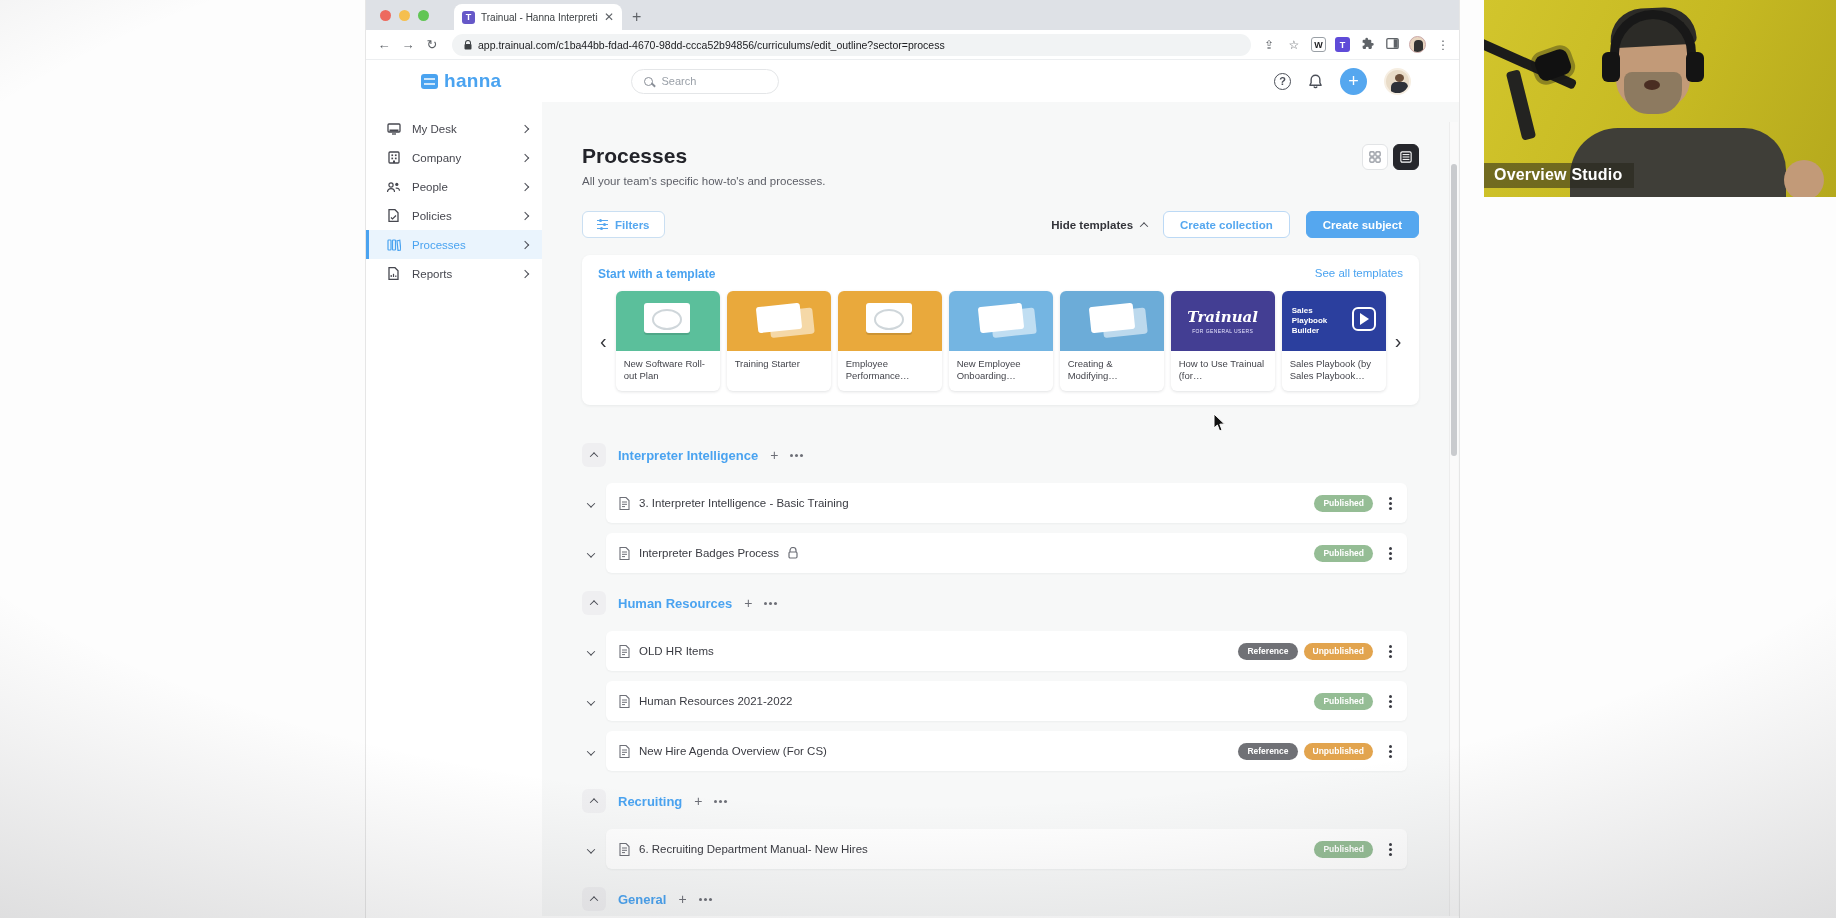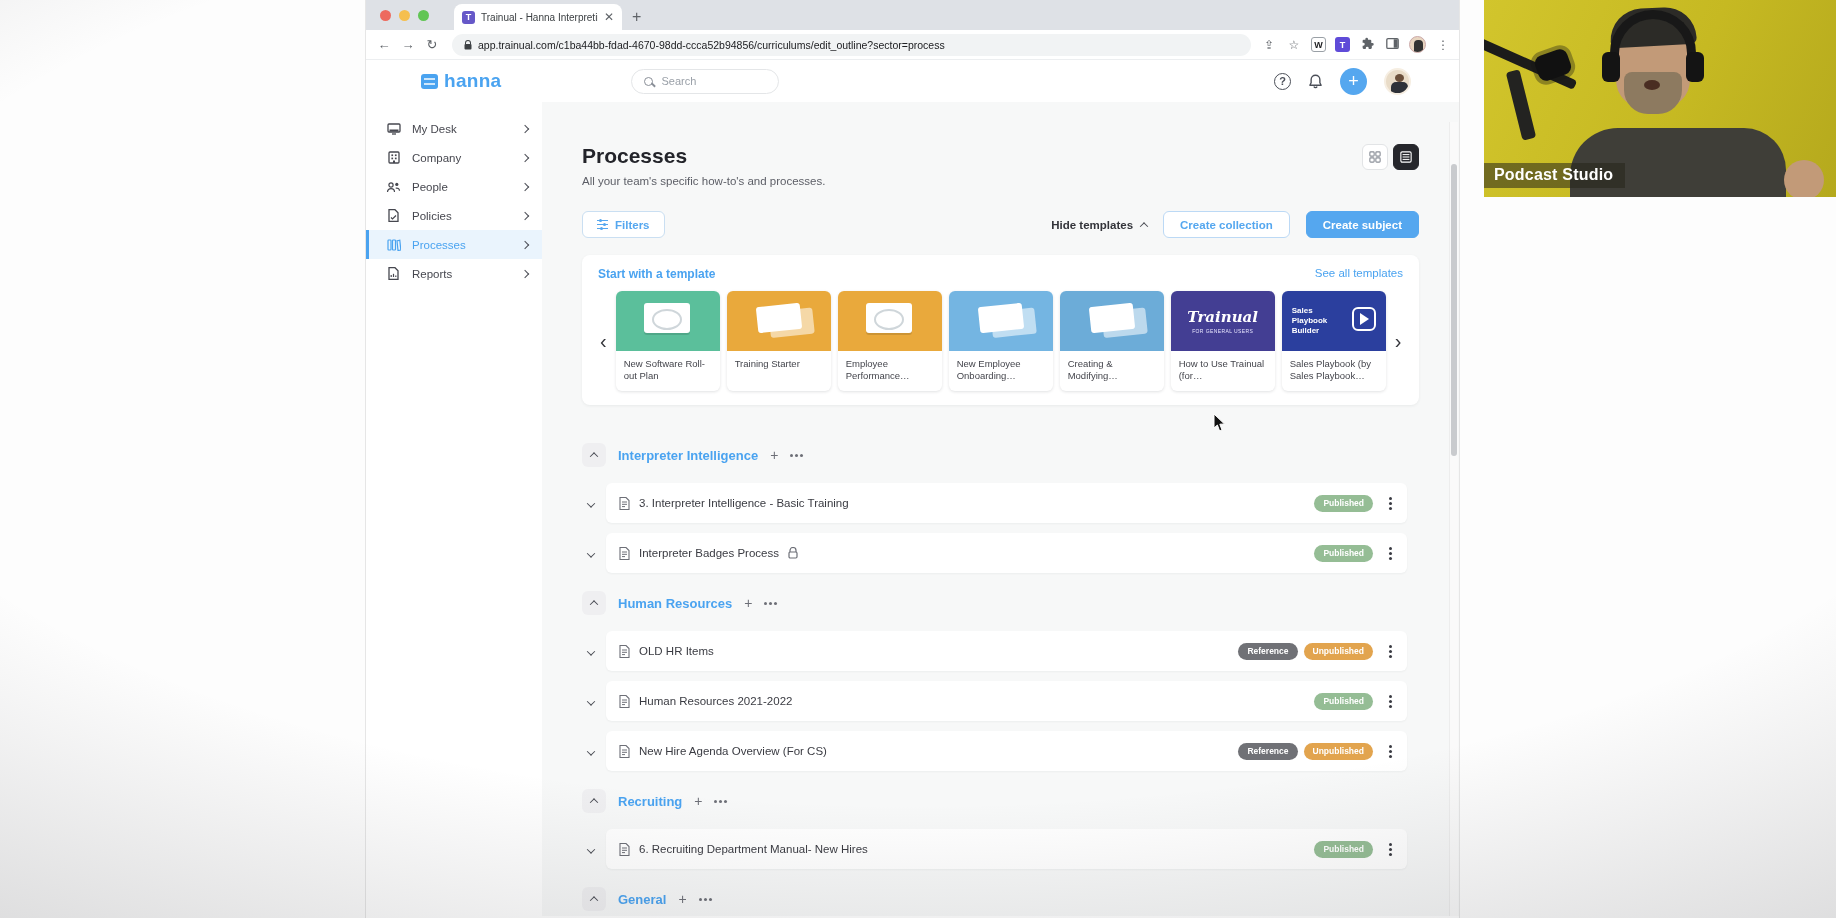--- a/index.html
+++ b/index.html
@@ -653,21 +653,21 @@
     <span class="mic-body"></span>
     <span class="person-torso"></span>
     <span class="person-head"></span>
     <span class="person-beard"></span>
     <span class="person-mouth"></span>
     <span class="person-cap"></span>
     <span class="hp-band"></span>
     <span class="hp-cup l"></span>
     <span class="hp-cup r"></span>
     <span class="hand"></span>
-    <span class="wc-label">Podcast Studio</span>
+    <span class="wc-label">Overview Studio</span>
   </div>
 
   <div class="cursor">
     <svg width="14" height="20" viewBox="0 0 14 20">
         <path d="M1 1 L1 15 L4.4 12 L6.6 18 L9 17 L6.8 11.2 L11.5 11 Z" fill="#111" stroke="#fff" stroke-width="1"></path>
       </svg>
   </div>
 
   <div class="vignette"></div>
 </div>

